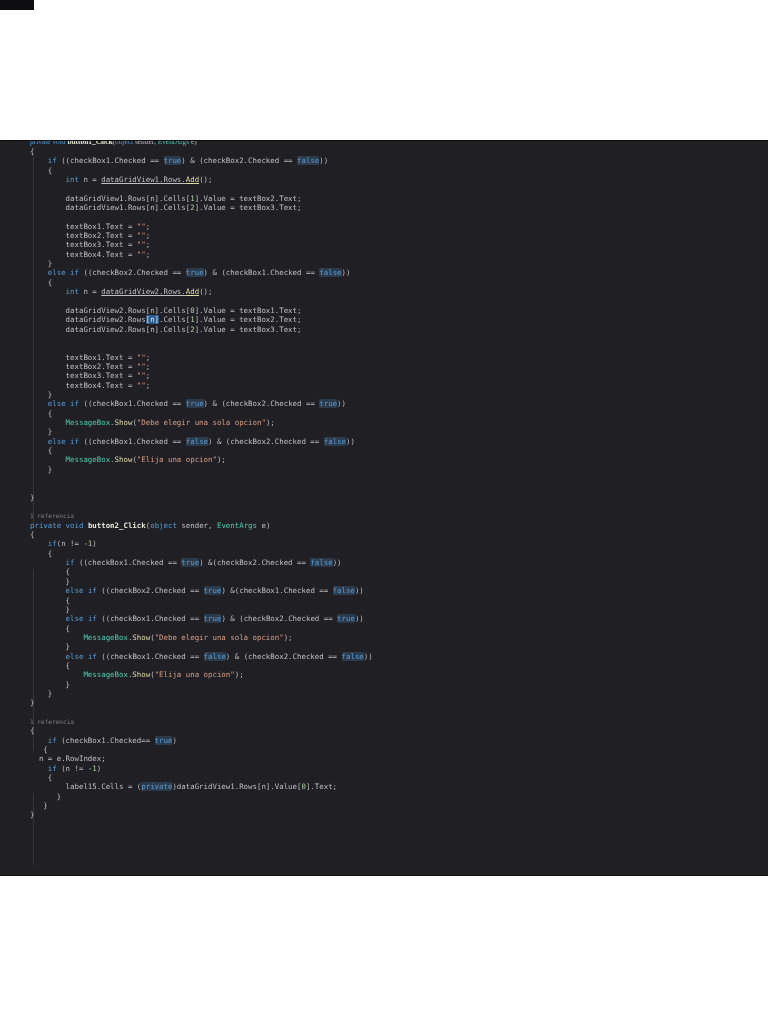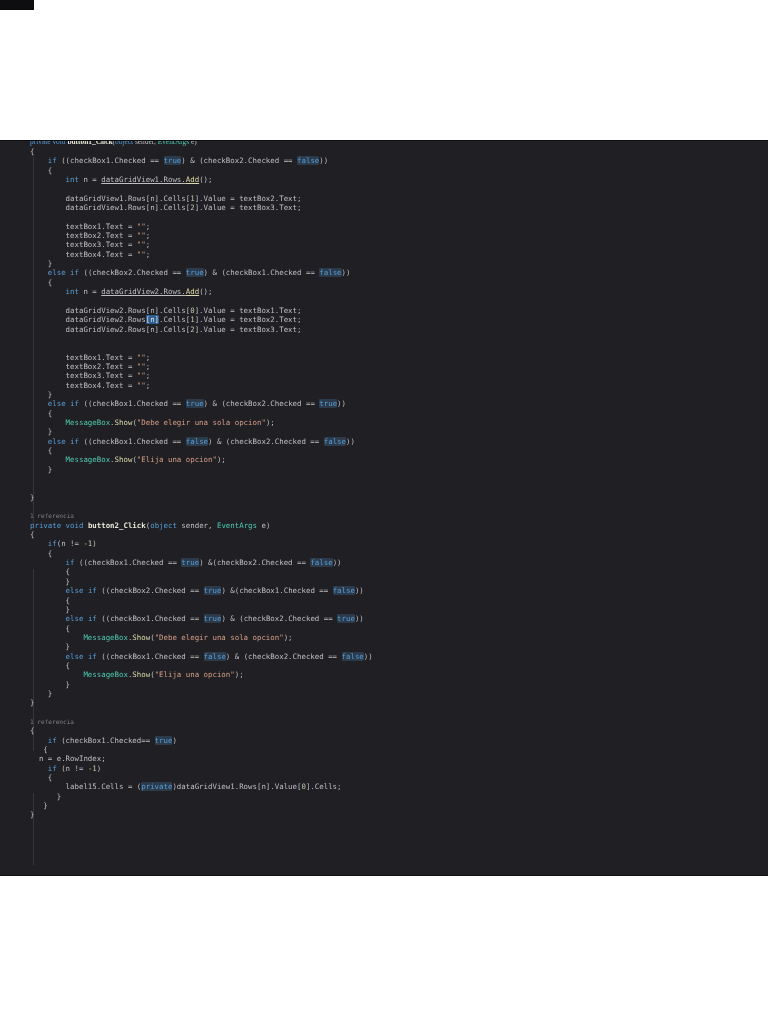--- a/index.html
+++ b/index.html
@@ -129,19 +129,19 @@
         <div class="line"><span>    }</span></div>
         <div class="line"><span>}</span></div>
         <div class="line"></div>
         <div class="line codelens"><span class="cl">1 referencia</span></div>
         <div class="line"><span>{</span></div>
         <div class="line"><span>    </span><span class="kw">if</span><span> (checkBox1.Checked== </span><span class="kw hl">true</span><span>)</span></div>
         <div class="line"><span>   {</span></div>
         <div class="line"><span>  n = e.RowIndex;</span></div>
         <div class="line"><span>    </span><span class="kw">if</span><span> (n != </span><span class="nu">-1</span><span>)</span></div>
         <div class="line"><span>    {</span></div>
-        <div class="line"><span>        label15.Cells = (</span><span class="kw hl">private</span><span>)dataGridView1.Rows[n].Value[</span><span class="nu">0</span><span>].Cells;</span></div>
+        <div class="line"><span>        label15.Cells = (</span><span class="kw hl">private</span><span>)dataGridView1.Rows[n].Value[</span><span class="nu">0</span><span>].Text;</span></div>
         <div class="line"><span>      }</span></div>
         <div class="line"><span>   }</span></div>
         <div class="line"><span>}</span></div>
       </div>
   </div>
 </div>
 
 </body></html>

